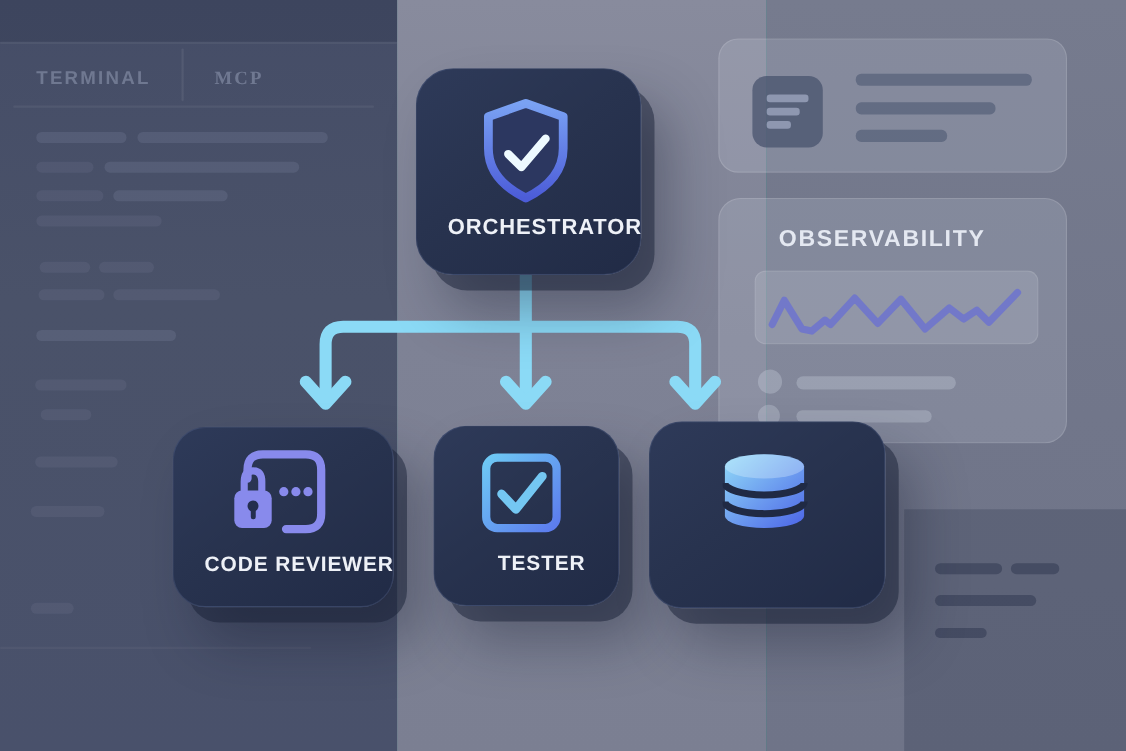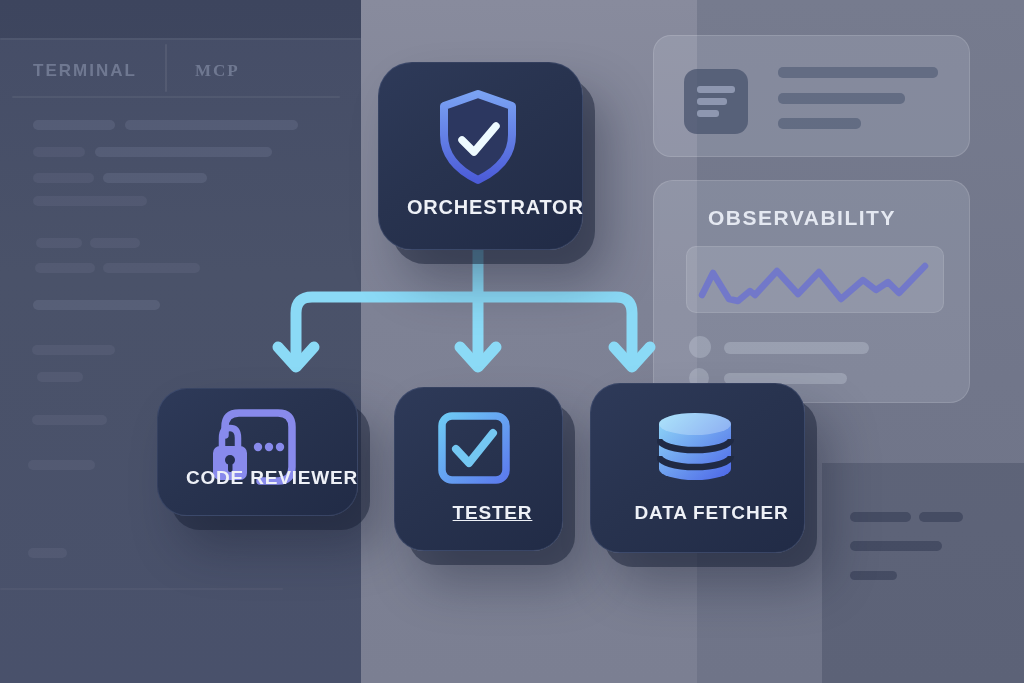--- a/index.html
+++ b/index.html
@@ -149,21 +149,21 @@
           <stop offset="0" stop-color="#7aa2f3"></stop>
             <stop offset="1" stop-color="#4c5cd8"></stop>
         </linearGradient>
       </defs>
       <path d="M45 5 L79 17 V46 C79 67 65.5 81 45 91 C24.5 81 11 67 11 46 V17 Z" fill="#2c3760" stroke="url(#shieldGrad)" stroke-width="8" stroke-linejoin="round"></path>
       <path d="M29 51 L41 63 L63 37" fill="none" stroke="#eefaff" stroke-width="7.5" stroke-linecap="round" stroke-linejoin="round"></path>
     </svg>
     <div class="node-label" style="bottom:30px;font-size:20px;">ORCHESTRATOR</div>
   </div>
 
-  <div class="node" style="left:157px;top:388px;width:201px;height:128px;border-radius:30px;">
+  <div class="node" style="left:157px;top:388px;width:201px;height:164px;border-radius:30px;">
     <svg class="node-icon" style="left:48px;top:18px;" width="100" height="80" viewBox="0 0 100 80">
       <g stroke="#888aec" fill="none" stroke-width="7.5" stroke-linecap="round">
         <path d="M19 28 V20 Q19 6 33 6 H72 Q86 6 86 20 V60 Q86 74 72 74 H54"></path>
         <path d="M16 39 V31 Q16 21 24 21 Q32 21 32 31 V39" stroke-width="6.5"></path>
       </g>
       <circle cx="52" cy="40" r="4.2" fill="#888aec"></circle>
       <circle cx="63" cy="40" r="4.2" fill="#888aec"></circle>
       <circle cx="74" cy="40" r="4.2" fill="#888aec"></circle>
       <rect x="7" y="39" width="34" height="34" rx="7" fill="#888aec"></rect>
       <circle cx="24" cy="53" r="5" fill="#242e4e"></circle>
@@ -176,32 +176,31 @@
     <svg class="node-icon" style="left:40px;top:21px;" width="78" height="78" viewBox="0 0 78 78">
       <defs>
         <linearGradient id="testGrad" x1="0" y1="0" x2="1" y2="1">
           <stop offset="0" stop-color="#6ec9f4"></stop>
             <stop offset="1" stop-color="#5c7bee"></stop>
         </linearGradient>
       </defs>
       <rect x="7" y="7" width="64" height="64" rx="10" fill="none" stroke="url(#testGrad)" stroke-width="7.5"></rect>
       <path d="M21 40 L34 54 L58 24" fill="none" stroke="#74c7f2" stroke-width="8" stroke-linecap="round" stroke-linejoin="round"></path>
     </svg>
-    <div class="node-label" style="bottom:26px;font-size:19px;text-decoration:underline;">TESTER</div>
+    <div class="node-label" style="bottom:26px;font-size:19px;">TESTER</div>
   </div>
 
   <div class="node" style="left:590px;top:383px;width:215px;height:170px;border-radius:30px;">
     <svg class="node-icon" style="left:66px;top:25px;" width="78" height="78" viewBox="0 0 78 78">
       <defs>
         <linearGradient id="dbGrad" x1="0" y1="0" x2="0.9" y2="1">
           <stop offset="0" stop-color="#92dcf8"></stop>
             <stop offset="1" stop-color="#4f6ae8"></stop>
         </linearGradient>
       </defs>
       <path d="M2 15 A36 11 0 0 1 74 15 V60 A36 11 0 0 1 2 60 Z" fill="url(#dbGrad)"></path>
       <ellipse cx="38" cy="15" rx="36" ry="11" fill="rgba(235,250,255,0.30)"></ellipse>
       <path d="M2 30 A36 11 0 0 0 74 30" fill="none" stroke="#202a44" stroke-width="6.5"></path>
       <path d="M2 47 A36 11 0 0 0 74 47" fill="none" stroke="#202a44" stroke-width="6.5"></path>
     </svg>
-    <div class="node-label" style="bottom:28px;font-size:19px;">DATA FETCHER</div>
   </div>
 
 </div>
 
 </body></html>

